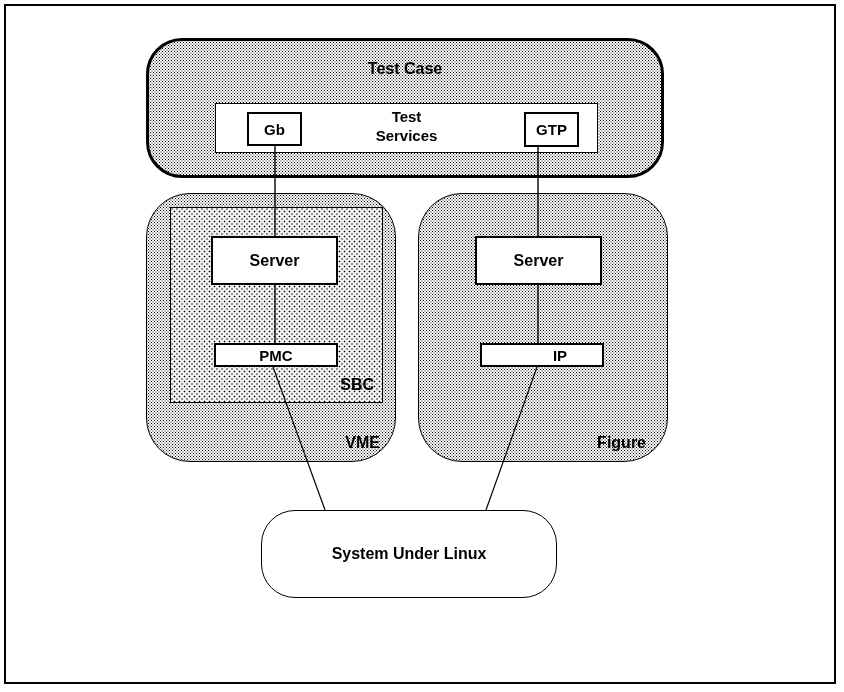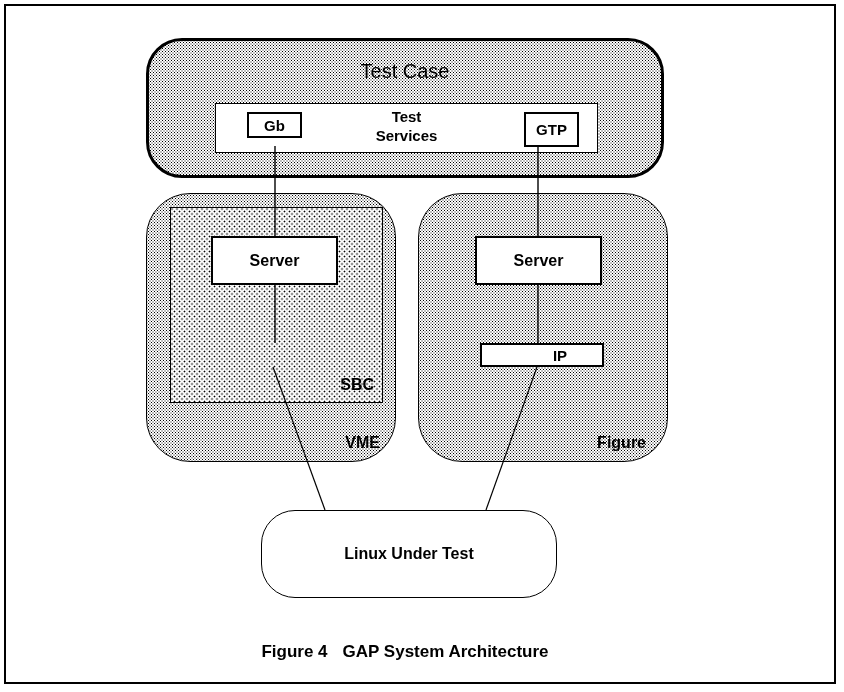--- a/index.html
+++ b/index.html
@@ -42,38 +42,38 @@
     background-size: 5px 5px, 5px 5px;
     background-position: 1px 1px, 3.5px 3.5px;
   }
 
   .test-case {
     left: 146px; top: 38px; width: 518px; height: 140px;
     border: 3px solid #000000; border-radius: 36px;
   }
   .test-case-label {
     left: 146px; top: 60px; width: 518px;
-    text-align: center; font-weight: normal; font-size: 20px;
+    text-align: center; font-weight: bold; font-size: 16px;
   }
 
   .services-rect {
     left: 215px; top: 103px; width: 383px; height: 50px;
     border: 1.5px solid #000000; background: #ffffff;
   }
   .services-label {
     left: 215px; top: 107px; width: 383px;
     text-align: center; font-weight: bold; font-size: 15px; line-height: 19px;
   }
 
   .white-box {
     border: 2px solid #000000; background: #ffffff;
     display: flex; align-items: center; justify-content: center;
     font-weight: bold; font-size: 15px;
   }
-  .gb-box  { left: 247px; top: 112px; width: 55px; height: 26px; }
+  .gb-box  { left: 247px; top: 112px; width: 55px; height: 34px; }
   .gtp-box { left: 524px; top: 112px; width: 55px; height: 35px; }
 
   .vme-box   { left: 146px; top: 193px; width: 250px; height: 269px;
                border: 1.5px solid #000000; border-radius: 44px; }
   .linux-box { left: 418px; top: 193px; width: 250px; height: 269px;
                border: 1.5px solid #000000; border-radius: 44px; }
   .sbc-box   { left: 170px; top: 207px; width: 213px; height: 196px;
                border: 1.5px solid #000000; }
 
   .server-left  { left: 211px; top: 236px; width: 127px; height: 49px; font-size: 16px; }
@@ -120,33 +120,31 @@
   <div class="abs services-label">
     <div>Test</div>
     <div>Services</div>
   </div>
   <div class="abs white-box gb-box">Gb</div>
   <div class="abs white-box gtp-box">GTP</div>
 
   <div class="abs vme-box stipple-dense"></div>
   <div class="abs sbc-box stipple-sparse"></div>
   <div class="abs white-box server-left">Server</div>
+  <div class="abs white-box pmc-box">PMC</div>
   <div class="abs corner-label sbc-label">SBC</div>
   <div class="abs corner-label vme-label">VME</div>
 
   <div class="abs linux-box stipple-dense"></div>
   <div class="abs white-box server-right">Server</div>
   <div class="abs white-box ip-box">IP</div>
   <div class="abs corner-label linux-label">Figure</div>
 
-  <div class="abs sut-box">Linux Under Test</div>
+  <div class="abs sut-box">System Under Linux</div>
 
-  <div class="abs caption">
-    <span class="caption-figure">Figure 4</span><span class="caption-title">GAP System Architecture</span>
-  </div>
 
   <svg class="connectors" width="844" height="692" viewBox="0 0 844 692">
     <line x1="275" y1="146" x2="275" y2="236" stroke="#000" stroke-width="1.4"></line>
     <line x1="275" y1="285" x2="275" y2="343" stroke="#000" stroke-width="1.4"></line>
     <line x1="538" y1="147" x2="538" y2="236" stroke="#000" stroke-width="1.4"></line>
     <line x1="538" y1="285" x2="538" y2="343" stroke="#000" stroke-width="1.4"></line>
     <line x1="273" y1="367" x2="325" y2="510" stroke="#000" stroke-width="1.2"></line>
     <line x1="537" y1="367" x2="486" y2="510" stroke="#000" stroke-width="1.2"></line>
   </svg>
 

